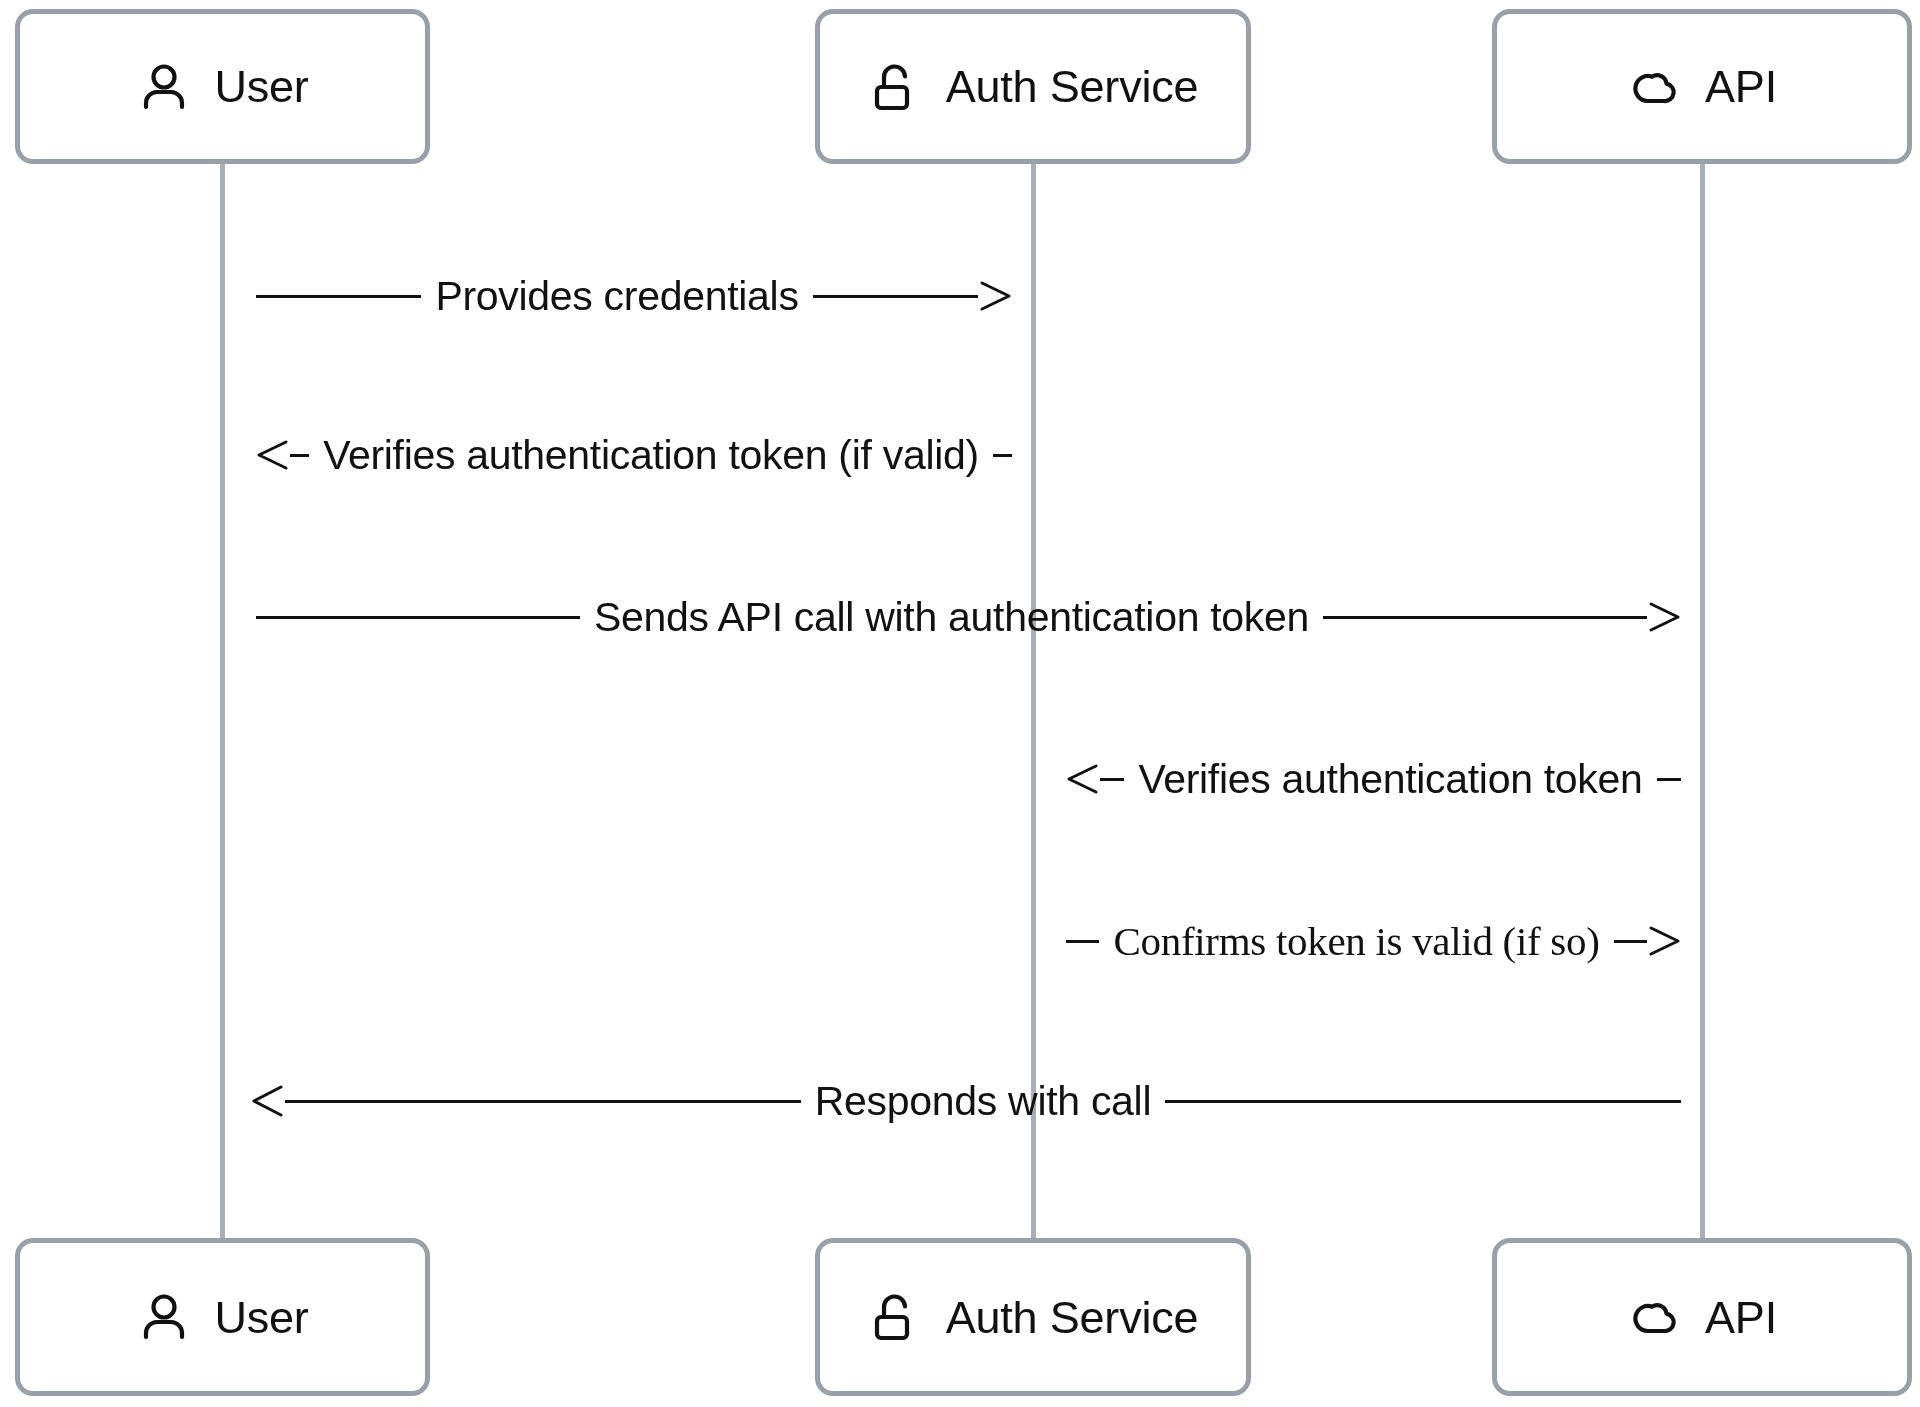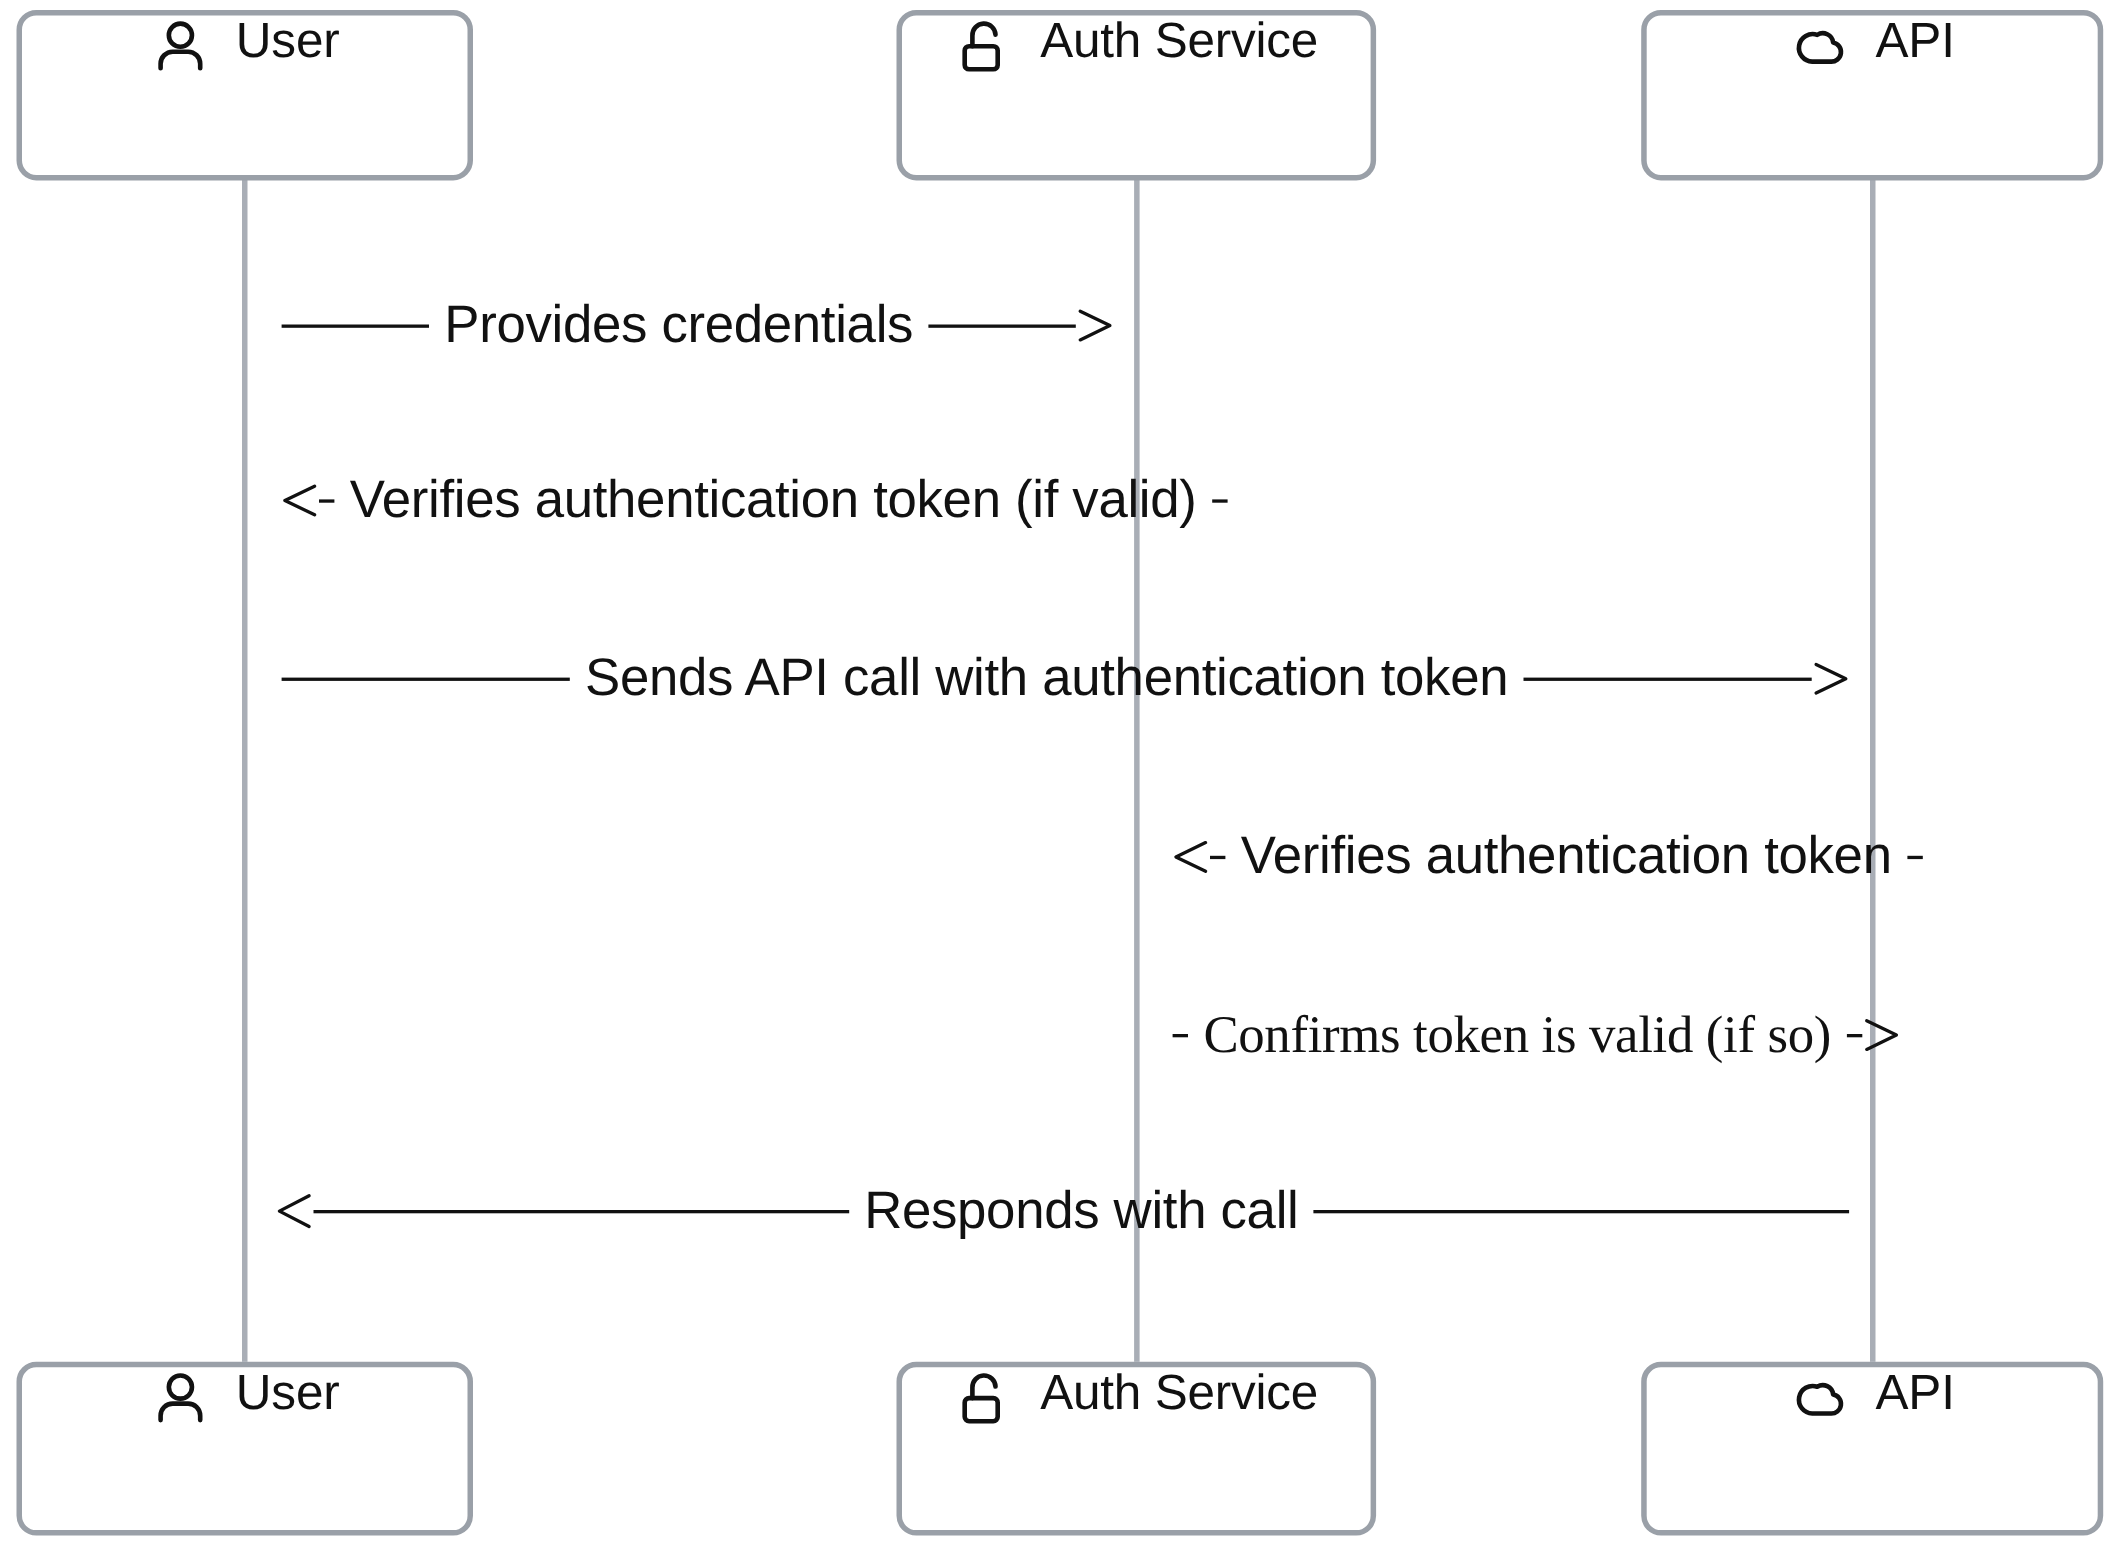--- a/index.html
+++ b/index.html
@@ -20,21 +20,21 @@
   }
 
   
   .participant-box {
     position: absolute;
     box-sizing: border-box;
     border: 5px solid #9aa0a8;
     border-radius: 18px;
     background: #ffffff;
     display: flex;
-    align-items: flex-start;
+    align-items: center;
     justify-content: center;
     gap: 22px;
     z-index: 3;
   }
   .participant-label {
     font-size: 45px;
     line-height: 1;
     color: #111111;
     letter-spacing: -0.2px;
     white-space: nowrap;
@@ -66,21 +66,21 @@
     height: 60px;
     transform: translateY(-50%);
   }
   .msg-line {
     flex: 1 1 auto;
     height: 0;
     border-top: 3px solid #111111;
     min-width: 14px;
   }
   .msg-label {
-    font-size: 48px;
+    font-size: 41px;
     line-height: 1;
     color: #111111;
     white-space: nowrap;
     padding: 0 14px;
     letter-spacing: -0.3px;
   }
   .arrowhead {
     flex: 0 0 auto;
     width: 34px;
     height: 36px;

